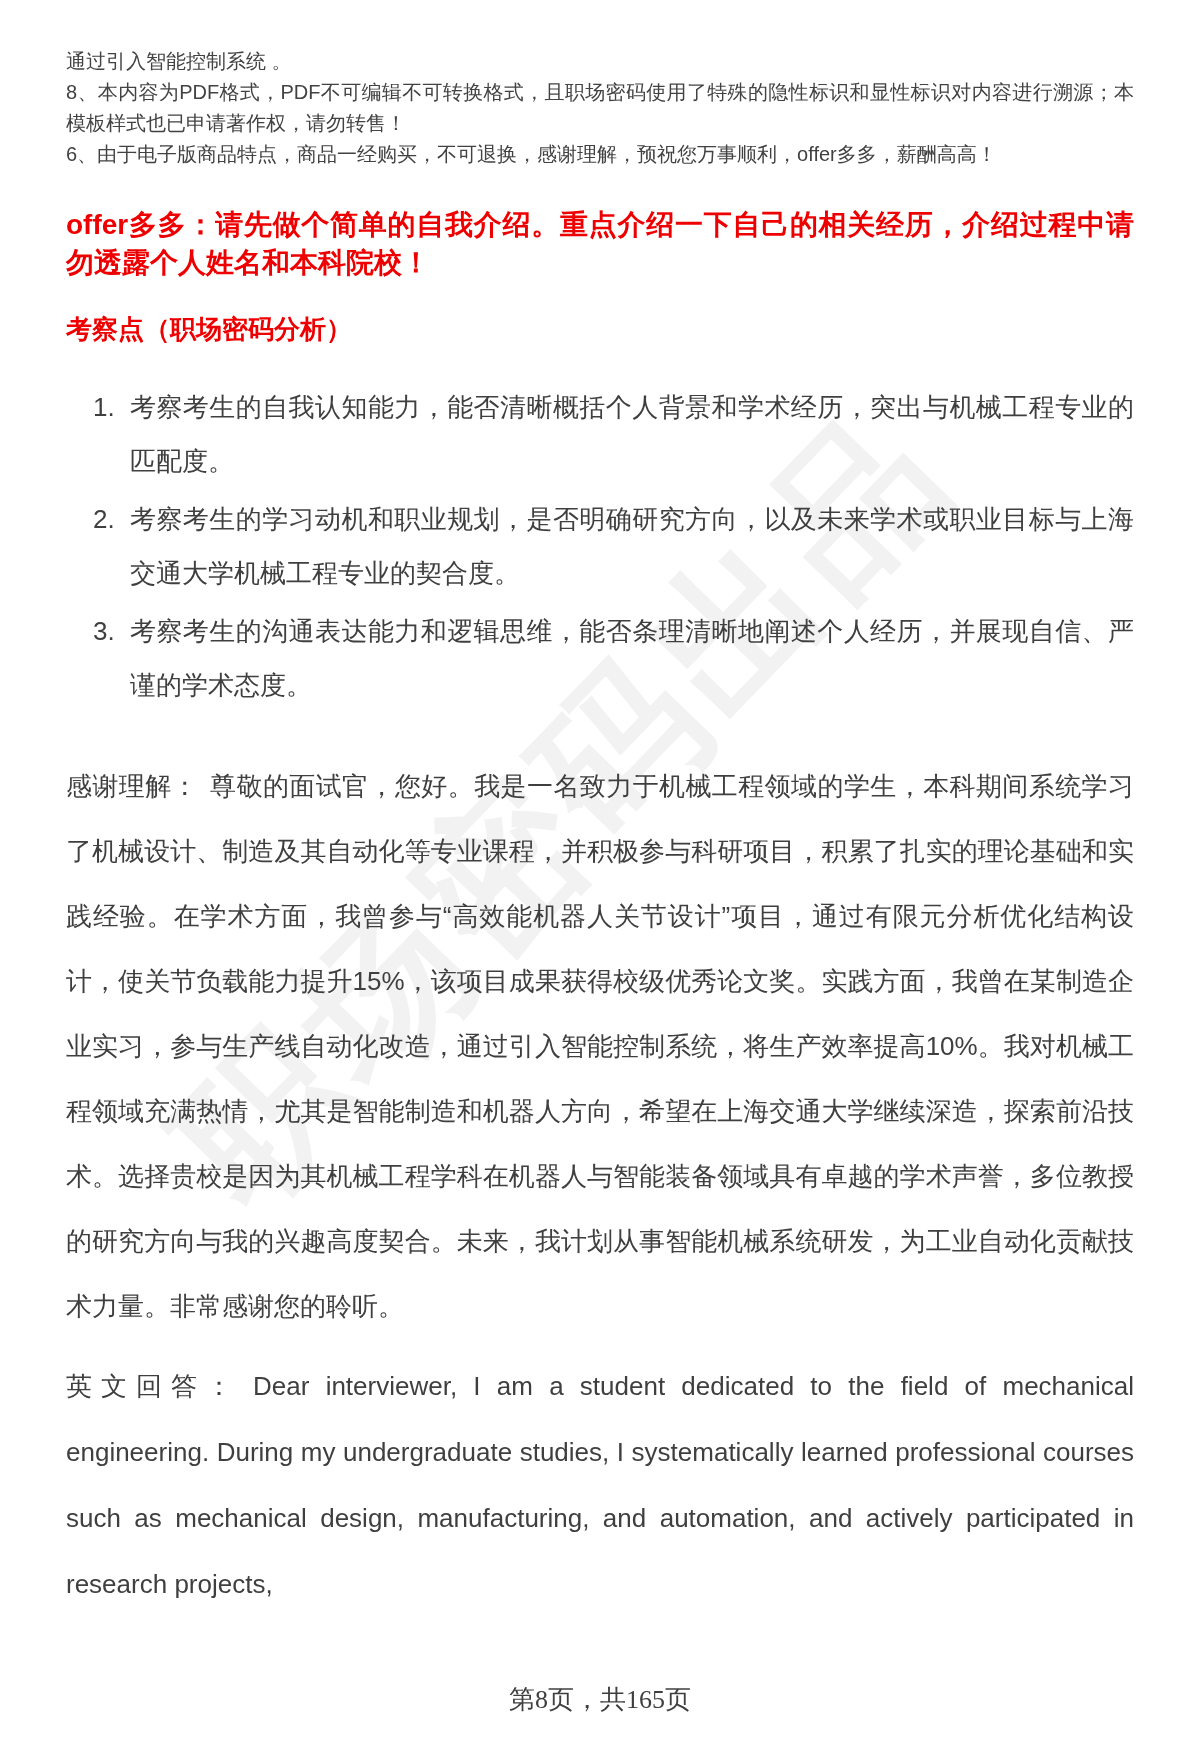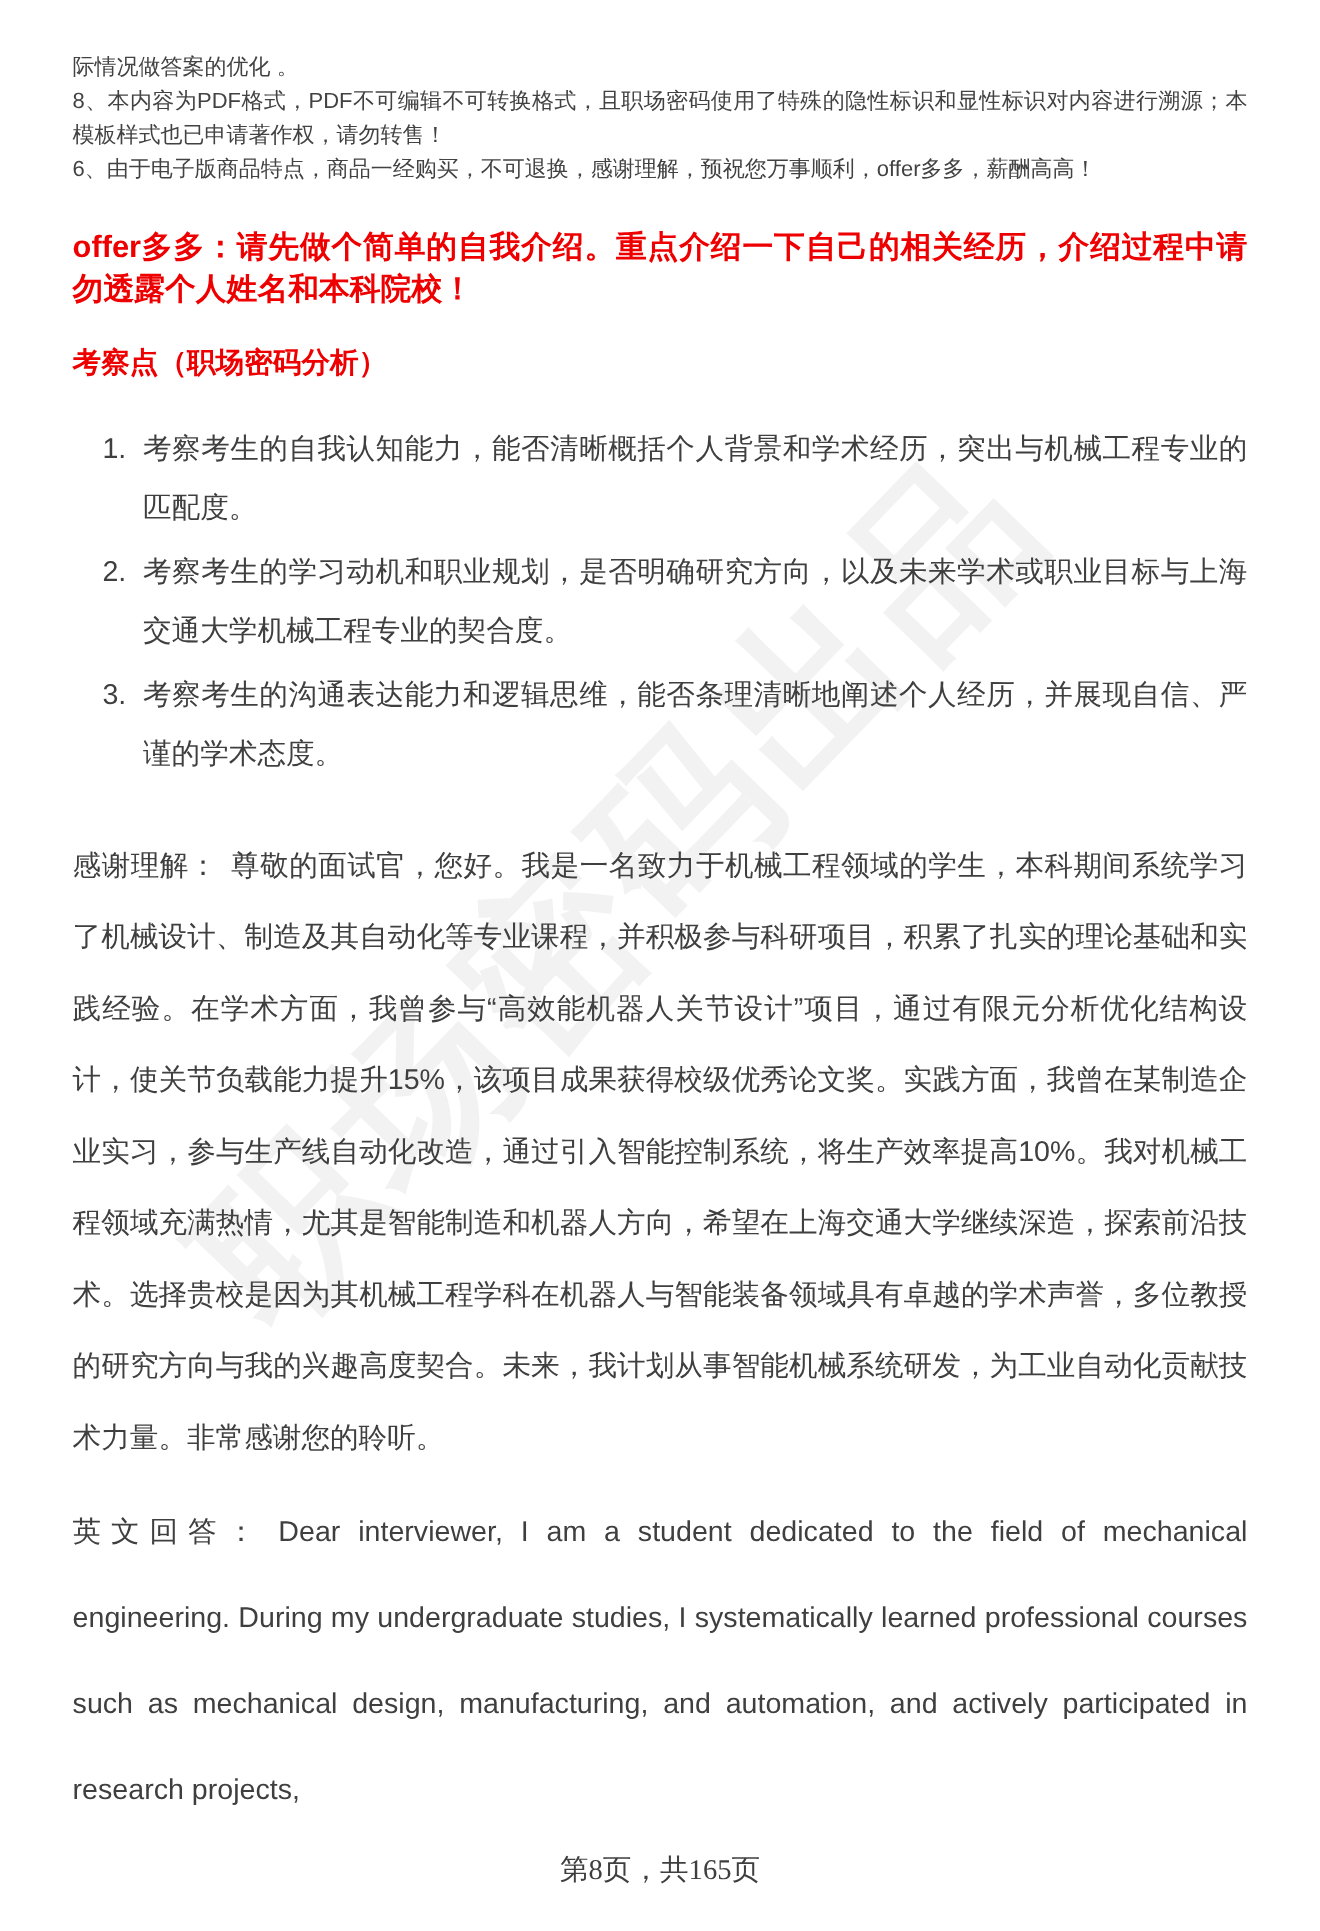--- a/index.html
+++ b/index.html
@@ -76,21 +76,21 @@
 
   .answer {
     margin-top: 42px;
     font-size: 26px;
     line-height: 65px;
     text-align: justify;
   }
 
   .answer.english {
     margin-top: 14px;
-    line-height: 78px;
+    line-height: 66px;
   }
 
   .answer-label { margin-right: 12px; }
 
   .page-footer {
     position: absolute;
     left: 0;
     right: 0;
     bottom: 38px;
     z-index: 1;
@@ -102,21 +102,21 @@
 </style>
 </head>
 <body>
 
 <div class="page">
 
   <div class="watermark">职场密码出品</div>
 
   <main class="content">
 
-    <p class="note">际情况做答案的优化 。</p>
+    <p class="note">通过引入智能控制系统 。</p>
 
     <p class="note">8、本内容为PDF格式，PDF不可编辑不可转换格式，且职场密码使用了特殊的隐性标识和显性标识对内容进行溯源；本模板样式也已申请著作权，请勿转售！</p>
 
     <p class="note">6、由于电子版商品特点，商品一经购买，不可退换，感谢理解，预祝您万事顺利，offer多多，薪酬高高！</p>
 
     <h1 class="question">offer多多：请先做个简单的自我介绍。重点介绍一下自己的相关经历，介绍过程中请勿透露个人姓名和本科院校！</h1>
 
     <h2 class="analysis-heading">考察点（职场密码分析）</h2>
 
     <ol class="points">

